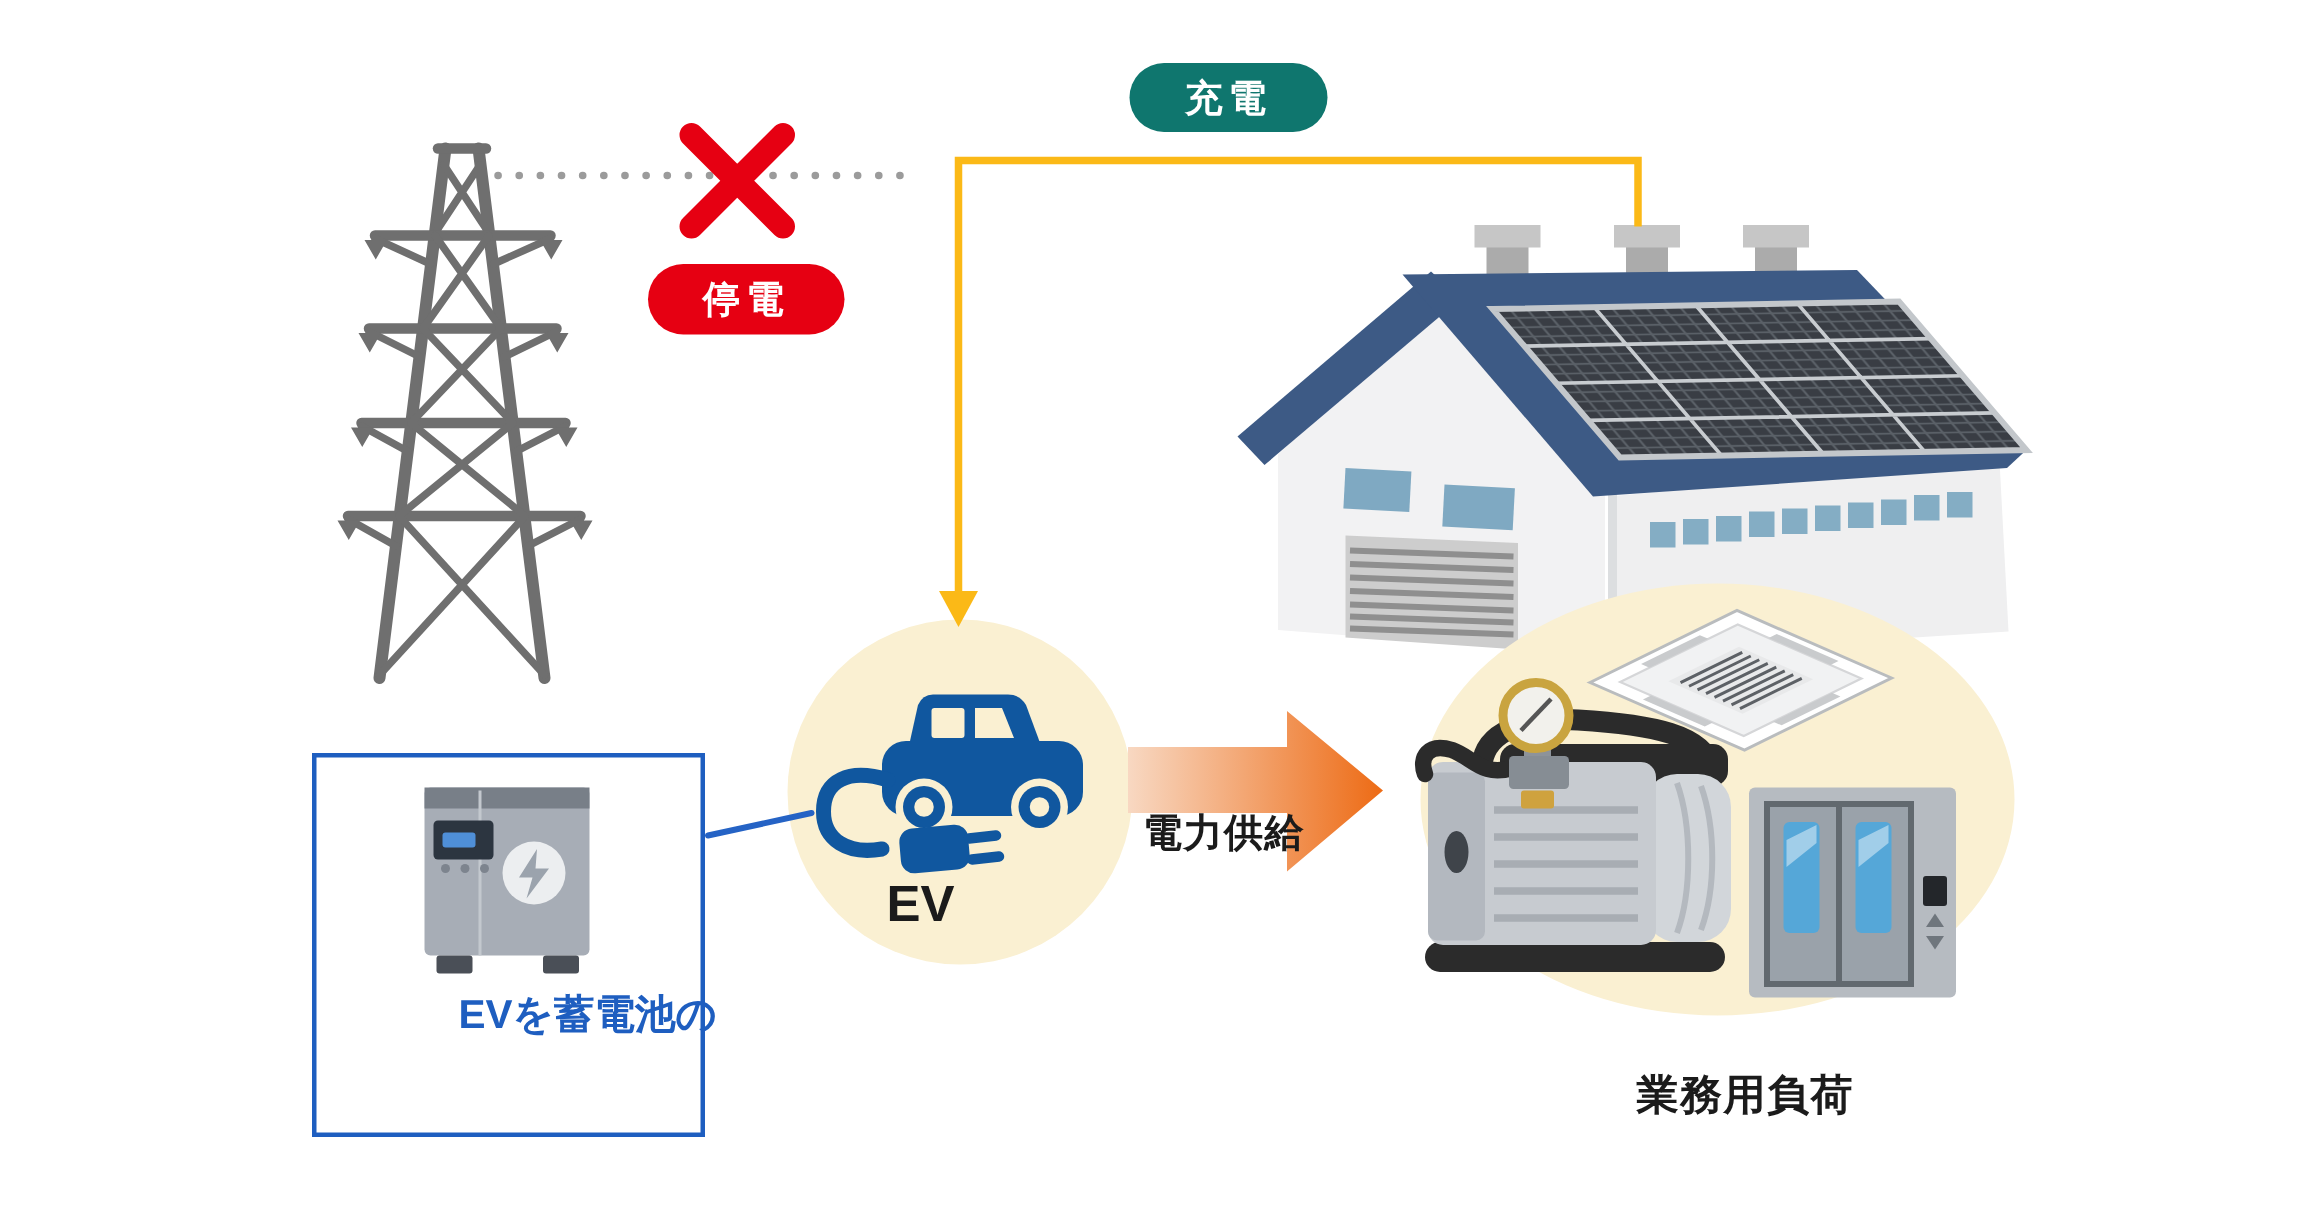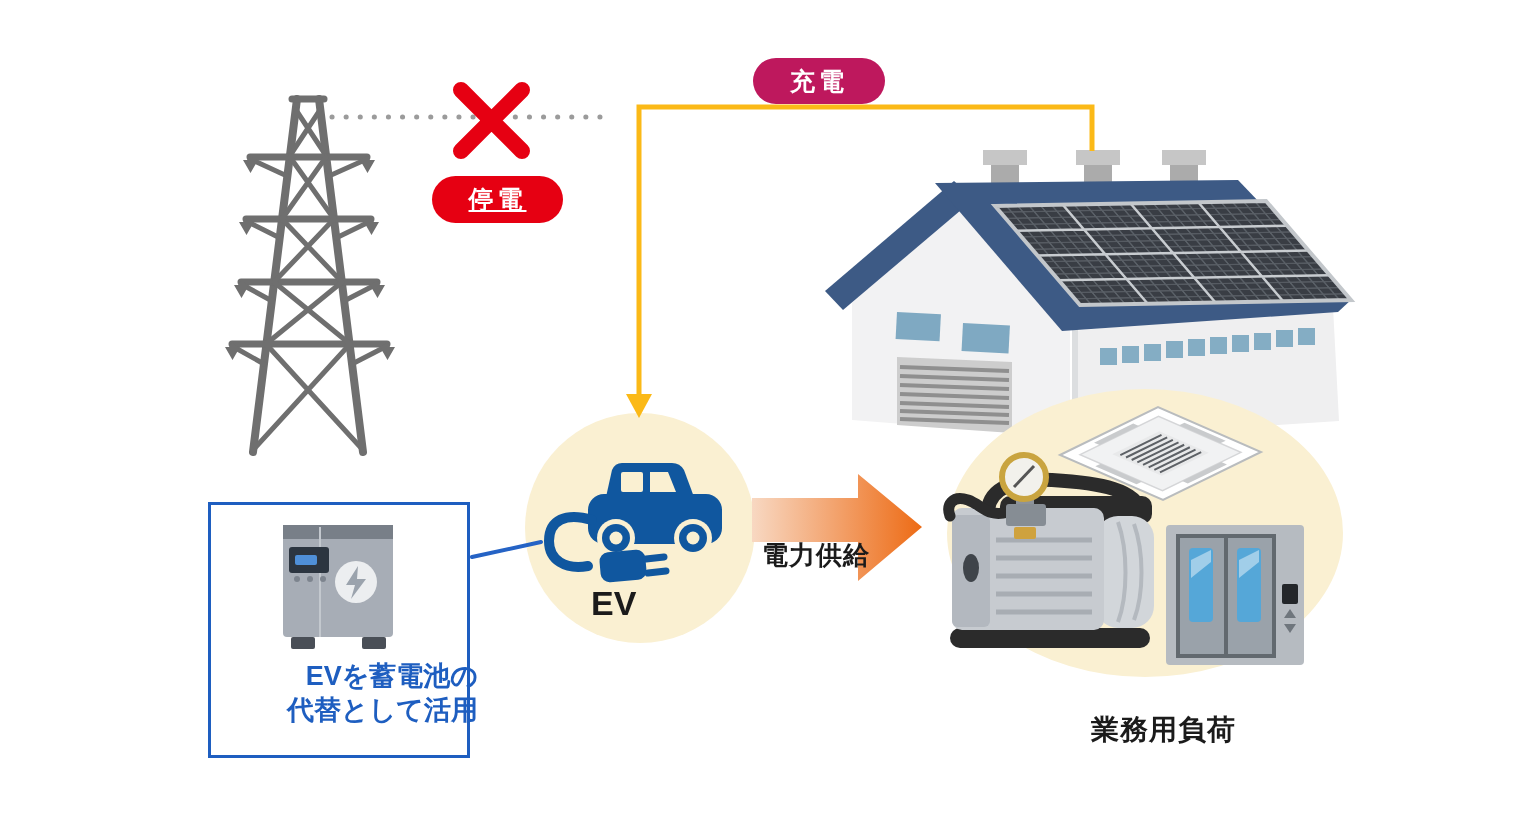--- a/index.html
+++ b/index.html
@@ -1,22 +1,22 @@
 <!DOCTYPE html>
 <html><head>
 <meta charset="utf-8">
 <style>
   html,body{margin:0;padding:0;background:#ffffff;}
   .stage{position:relative;width:1536px;height:819px;background:#ffffff;overflow:hidden;
          font-family:"Liberation Sans","DejaVu Sans",sans-serif;}
   .stage svg.canvas{position:absolute;left:0;top:0;}
   .badge{position:absolute;color:#ffffff;font-weight:bold;font-size:25px;letter-spacing:4px;
          display:flex;align-items:center;justify-content:center;border-radius:24px;}
-  #badge-charge{left:753px;top:42px;width:132px;height:46px;background:#be185d;margin-top:16px;}
-  #badge-outage{left:432px;top:176px;width:131px;height:47px;background:#E60012;text-decoration:underline;}
+  #badge-charge{left:753px;top:42px;width:132px;height:46px;background:#0f766e;}
+  #badge-outage{left:432px;top:176px;width:131px;height:47px;background:#E60012;}
   .lbl{position:absolute;color:#1b1b1b;font-weight:bold;text-align:center;}
   #lbl-ev{left:591px;top:584px;width:100px;text-align:left;font-size:34px;}
   #lbl-power{left:762px;top:538px;font-size:26px;letter-spacing:1px;}
   #lbl-load{left:1056px;top:711px;width:180px;text-align:right;font-size:28px;letter-spacing:1px;}
   #note-box{position:absolute;left:208px;top:502px;width:262px;height:256px;
             border:3px solid #1E5EC0;box-sizing:border-box;background:transparent;}
   #note-text{position:absolute;left:200px;top:660px;width:278px;text-align:right;
              color:#1E5EC0;font-weight:bold;font-size:27px;line-height:1.25;}
 </style>
 </head>
@@ -204,16 +204,15 @@
 <div class="badge" id="badge-charge">充電</div>
 <div class="badge" id="badge-outage">停電</div>
 
 <div class="lbl" id="lbl-ev">EV</div>
 <div class="lbl" id="lbl-power">電力供給</div>
 <div class="lbl" id="lbl-load">業務用負荷</div>
 
 <div id="note-box"></div>
 <div id="note-text">
   <div>EVを蓄電池の</div>
-  <div>代替として活用</div>
 </div>
 
 </div>
 
 </body></html>

